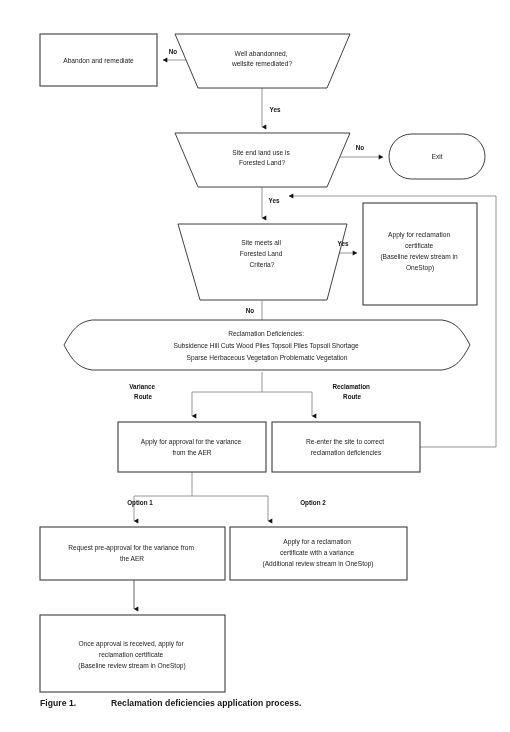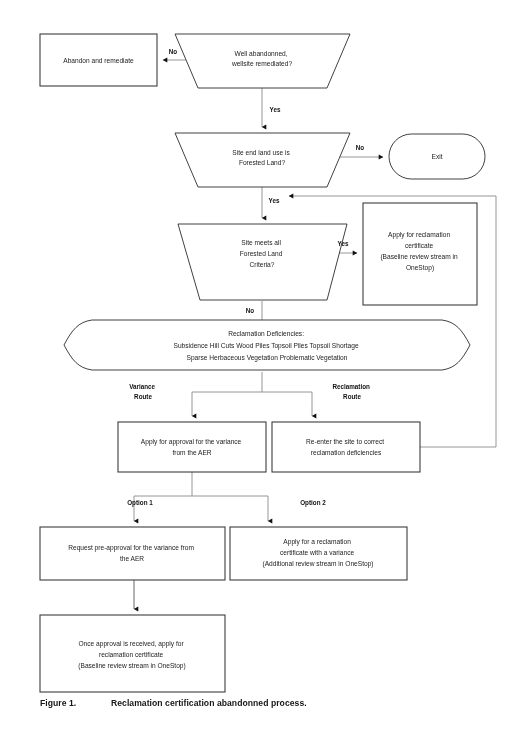--- a/index.html
+++ b/index.html
@@ -247,16 +247,16 @@
     <text class="edge-label" x="352" y="387">
       <tspan x="352" dy="0">Reclamation</tspan>
       <tspan x="352" dy="10">Route</tspan>
     </text>
 
     <text class="edge-label" x="140" y="503">Option 1</text>
     <text class="edge-label" x="313" y="503">Option 2</text>
   </svg>
 
   <div id="caption">
-    <span class="cap-label">Figure 1.</span><span>Reclamation certification abandonned process.</span>
+    <span class="cap-label">Figure 1.</span><span>Reclamation deficiencies application process.</span>
   </div>
 
 </div>
 
 </body></html>

